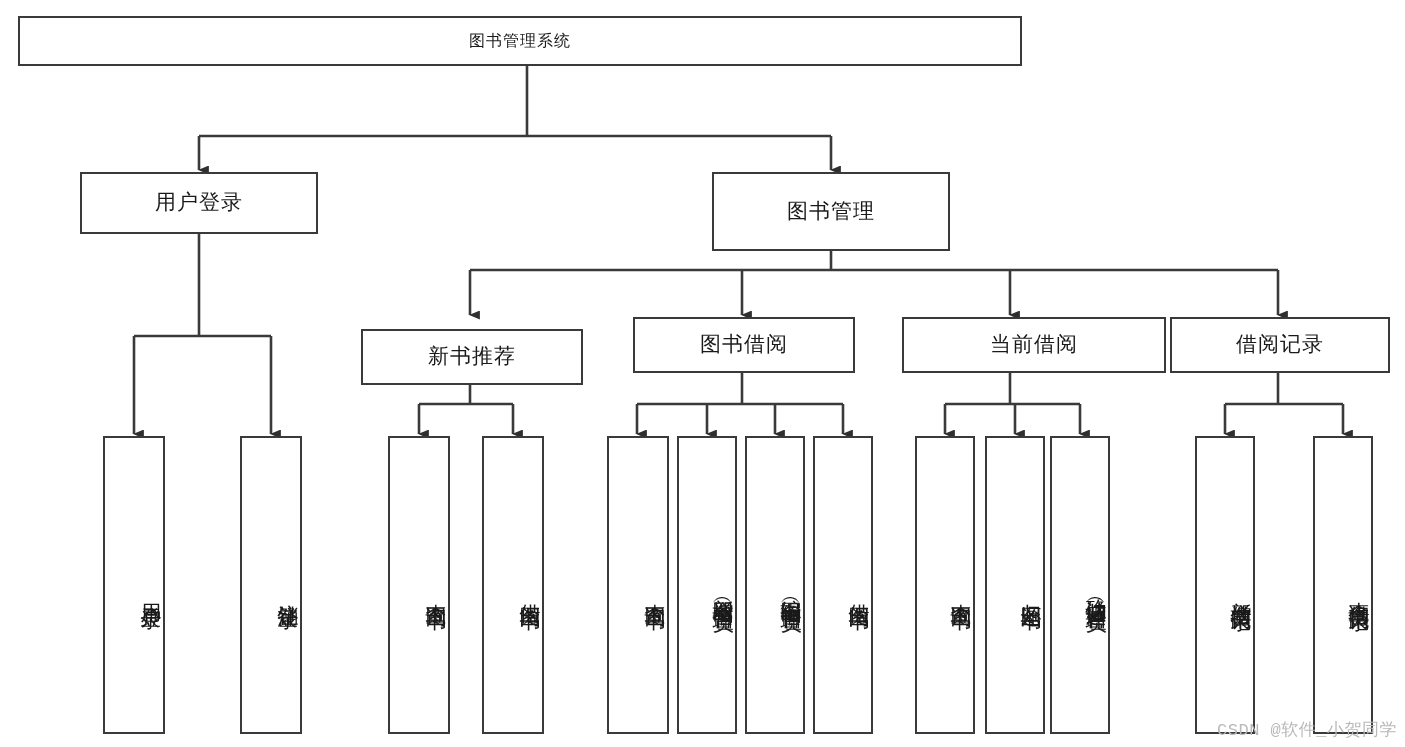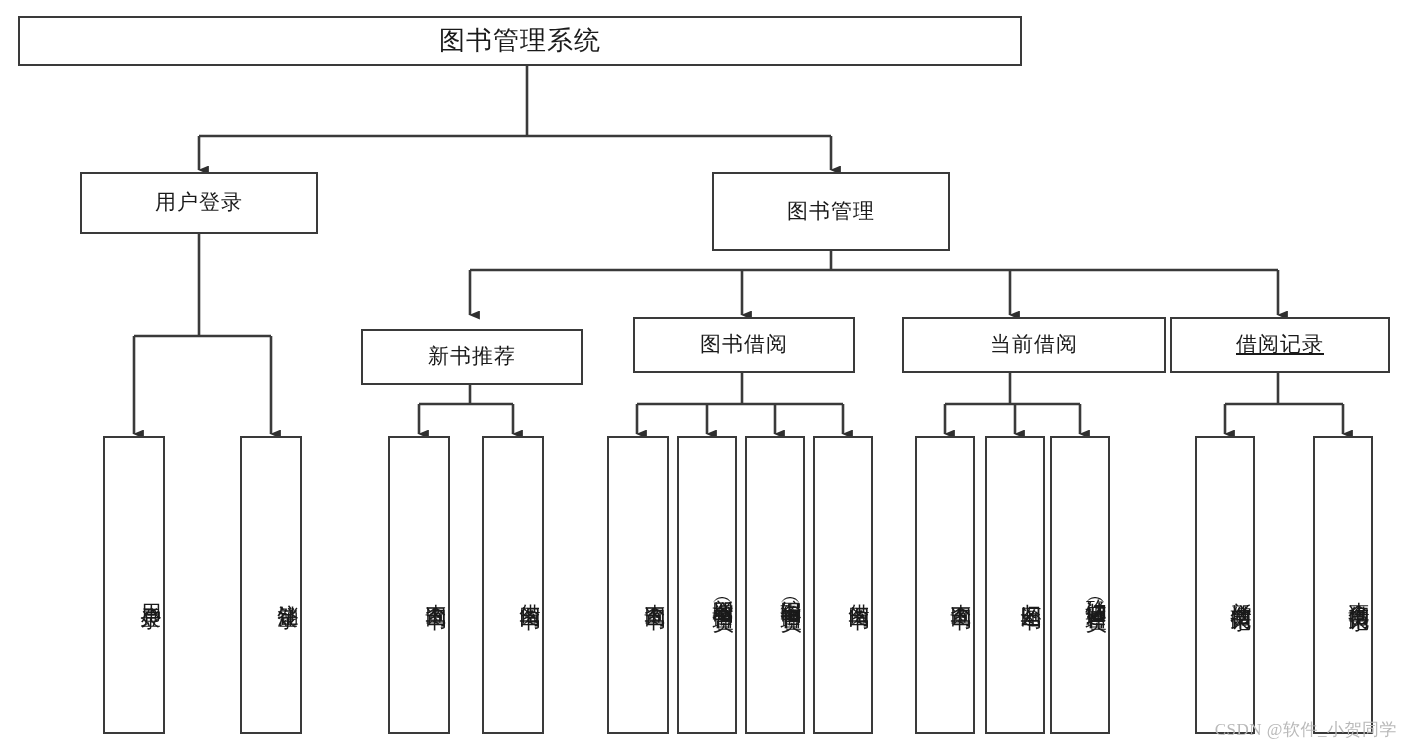--- a/index.html
+++ b/index.html
@@ -49,31 +49,31 @@
     align-items: flex-start;
     justify-content: center;
     padding-top: 12px;
   }
   .node-leaf .vtext {
     writing-mode: vertical-rl;
     text-orientation: upright;
     display: block;
   }
   .root {
-    font-size: 26px;
+    font-size: 16px;
   }
   .watermark {
     position: absolute;
     right: 8px;
     bottom: 6px;
     font-size: 17px;
     color: #b9b9b9;
     letter-spacing: 0.5px;
     white-space: nowrap;
-    font-family: Liberation Serif, serif;
+    font-family: Liberation Mono, monospace;
   }
 </style>
 </head>
 <body>
 
 <div id="canvas">
 
   <svg class="links" viewBox="0 0 1405 747" xmlns="http://www.w3.org/2000/svg">
     <defs>
       <marker id="arrow" viewBox="0 0 10 12" refX="5" refY="11" markerWidth="9" markerHeight="11" orient="auto-start-reverse" markerUnits="userSpaceOnUse">
@@ -130,21 +130,21 @@
 
   <div class="node node-h" style="left: 361px; top: 329px; width: 222px; height: 56px;">
     <span>新书推荐</span>
   </div>
   <div class="node node-h" style="left: 633px; top: 317px; width: 222px; height: 56px;">
     <span>图书借阅</span>
   </div>
   <div class="node node-h" style="left: 902px; top: 317px; width: 264px; height: 56px;">
     <span>当前借阅</span>
   </div>
-  <div class="node node-h" style="left: 1170px; top: 317px; width: 220px; height: 56px; text-decoration: underline;">
+  <div class="node node-h" style="left: 1170px; top: 317px; width: 220px; height: 56px;">
     <span>借阅记录</span>
   </div>
 
   <div class="node node-leaf" style="left: 103px; top: 436px; width: 62px; height: 298px;">
     <span class="vtext">用户登录</span>
   </div>
   <div class="node node-leaf" style="left: 240px; top: 436px; width: 62px; height: 298px;">
     <span class="vtext">注销登录</span>
   </div>
   <div class="node node-leaf" style="left: 388px; top: 436px; width: 62px; height: 298px;">

